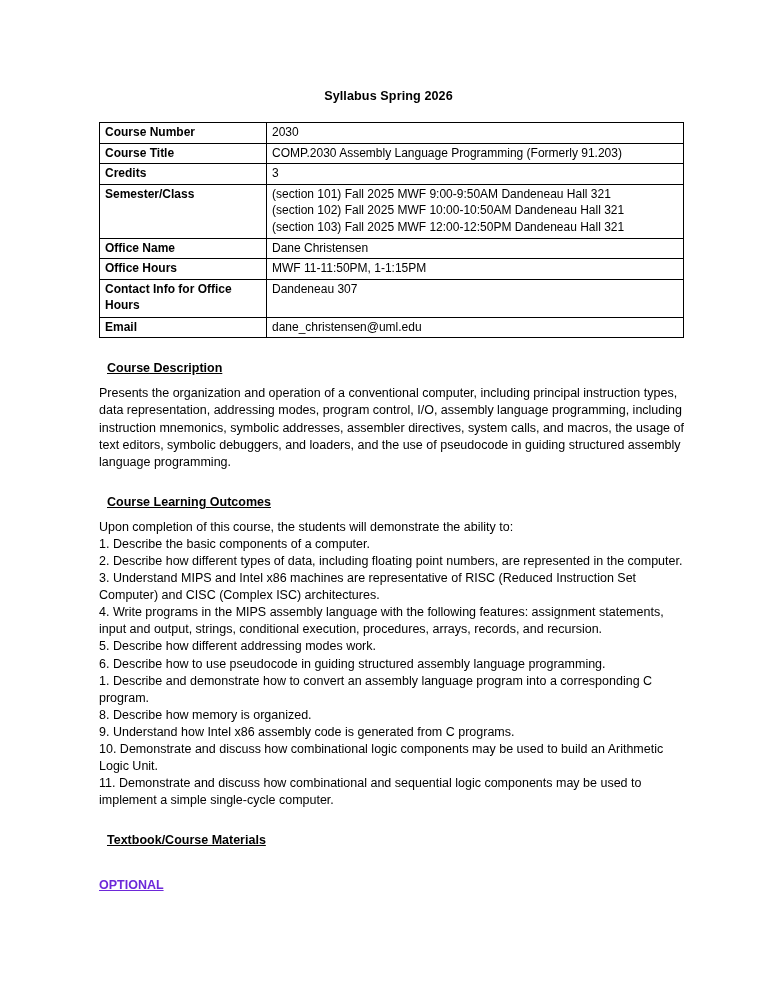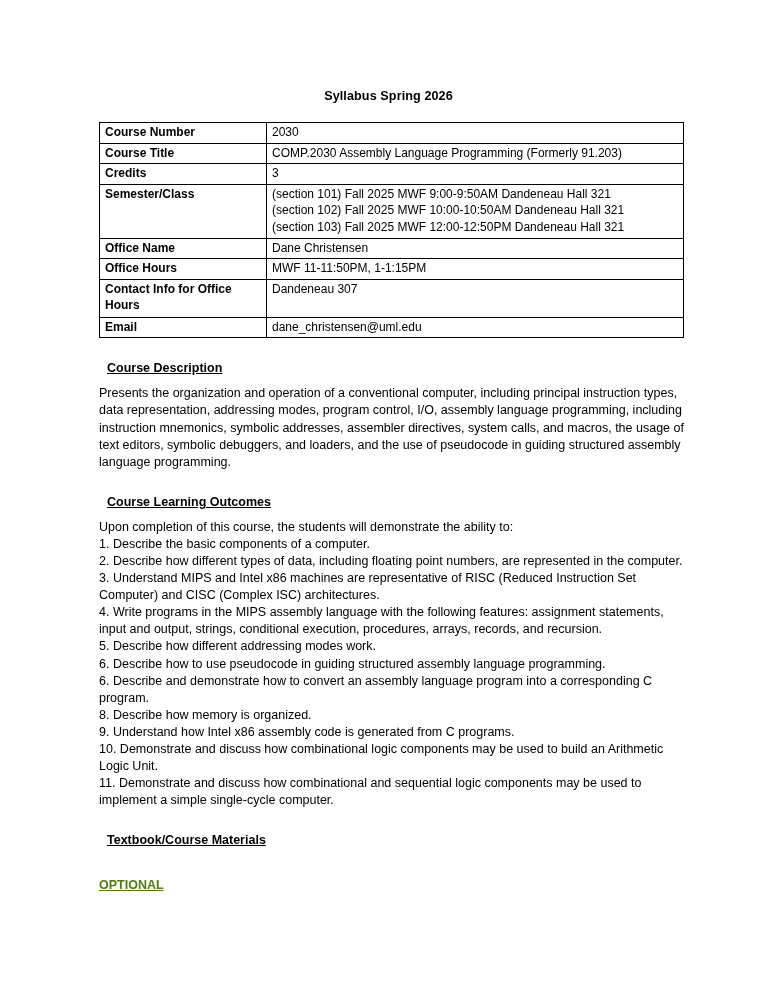--- a/index.html
+++ b/index.html
@@ -183,27 +183,27 @@
     <span class="section-heading">Course Learning Outcomes</span>
     <div class="body-block">
       <p class="outcome-line">Upon completion of this course, the students will demonstrate the ability to:</p>
       <div>
           <p class="outcome-line">1. Describe the basic components of a computer.</p>
           <p class="outcome-line">2. Describe how different types of data, including floating point numbers, are represented in the computer.</p>
           <p class="outcome-line">3. Understand MIPS and Intel x86 machines are representative of RISC (Reduced Instruction Set Computer) and CISC (Complex ISC) architectures.</p>
           <p class="outcome-line">4. Write programs in the MIPS assembly language with the following features: assignment statements, input and output, strings, conditional execution, procedures, arrays, records, and recursion.</p>
           <p class="outcome-line">5. Describe how different addressing modes work.</p>
           <p class="outcome-line">6. Describe how to use pseudocode in guiding structured assembly language programming.</p>
-          <p class="outcome-line">6. Describe and demonstrate how to convert an assembly language program into a corresponding C program.</p>
+          <p class="outcome-line">1. Describe and demonstrate how to convert an assembly language program into a corresponding C program.</p>
           <p class="outcome-line">8. Describe how memory is organized.</p>
           <p class="outcome-line">9. Understand how Intel x86 assembly code is generated from C programs.</p>
           <p class="outcome-line">10. Demonstrate and discuss how combinational logic components may be used to build an Arithmetic Logic Unit.</p>
           <p class="outcome-line">11. Demonstrate and discuss how combinational and sequential logic components may be used to implement a simple single-cycle computer.</p>
         </div>
     </div>
   </div>
 
   <div class="heading-wrap tight">
     <span class="section-heading">Textbook/Course Materials</span>
-    <span class="optional-text" style="color: #4d7c0f; margin-top: 28px;">OPTIONAL</span>
+    <span class="optional-text" style="color: #6d28d9; margin-top: 28px;">OPTIONAL</span>
   </div>
 
 </div>
 
 </body></html>

